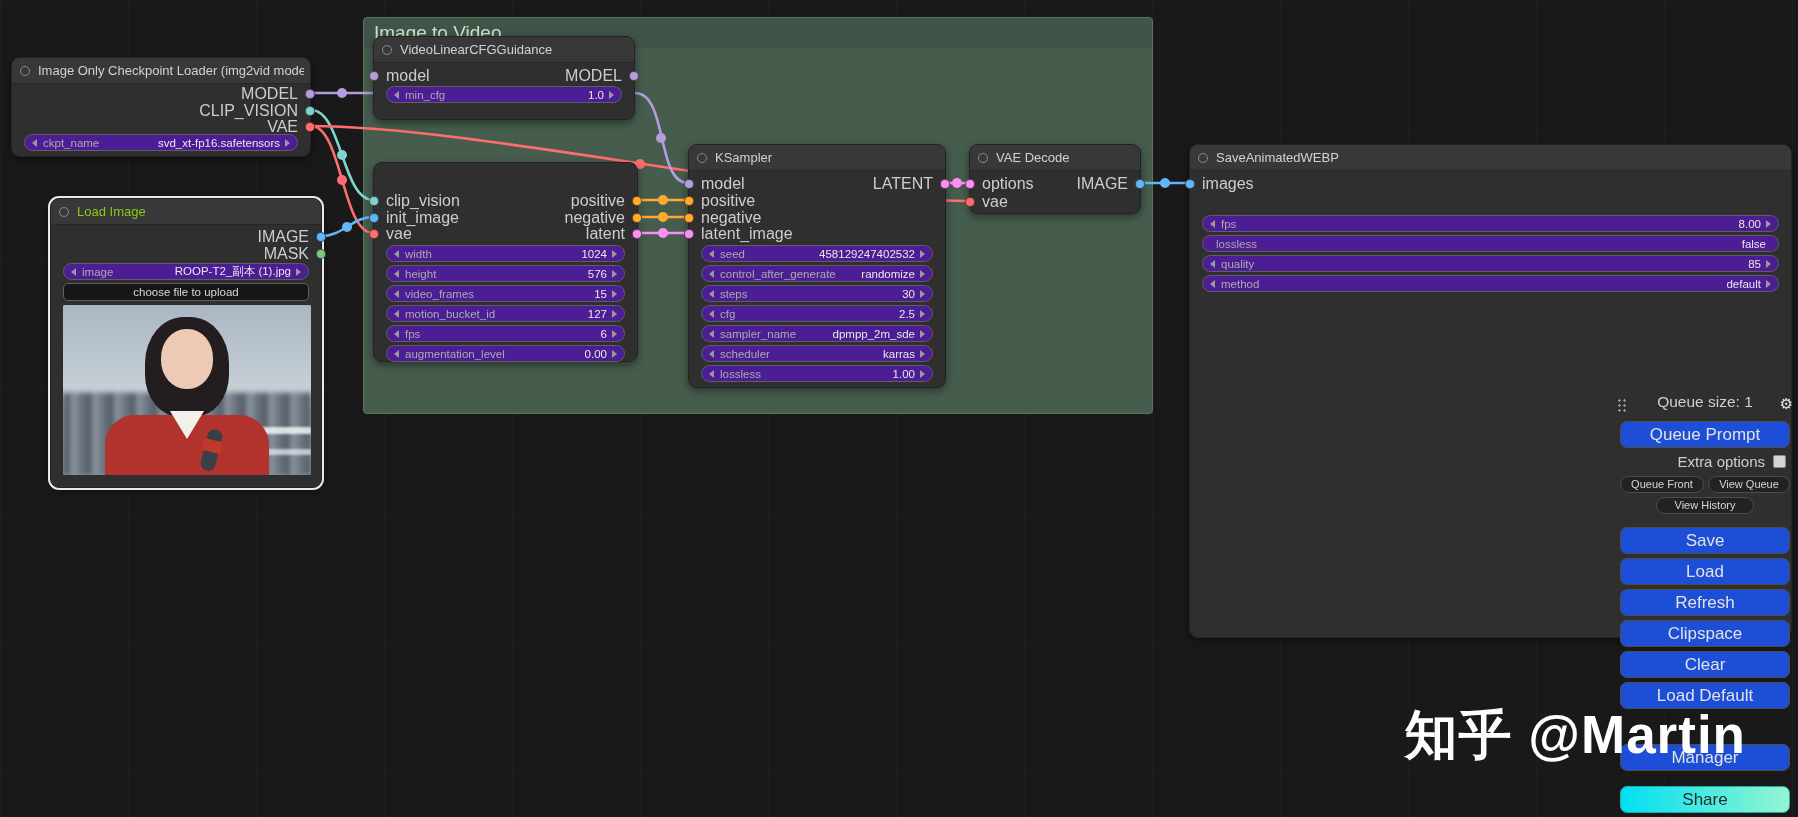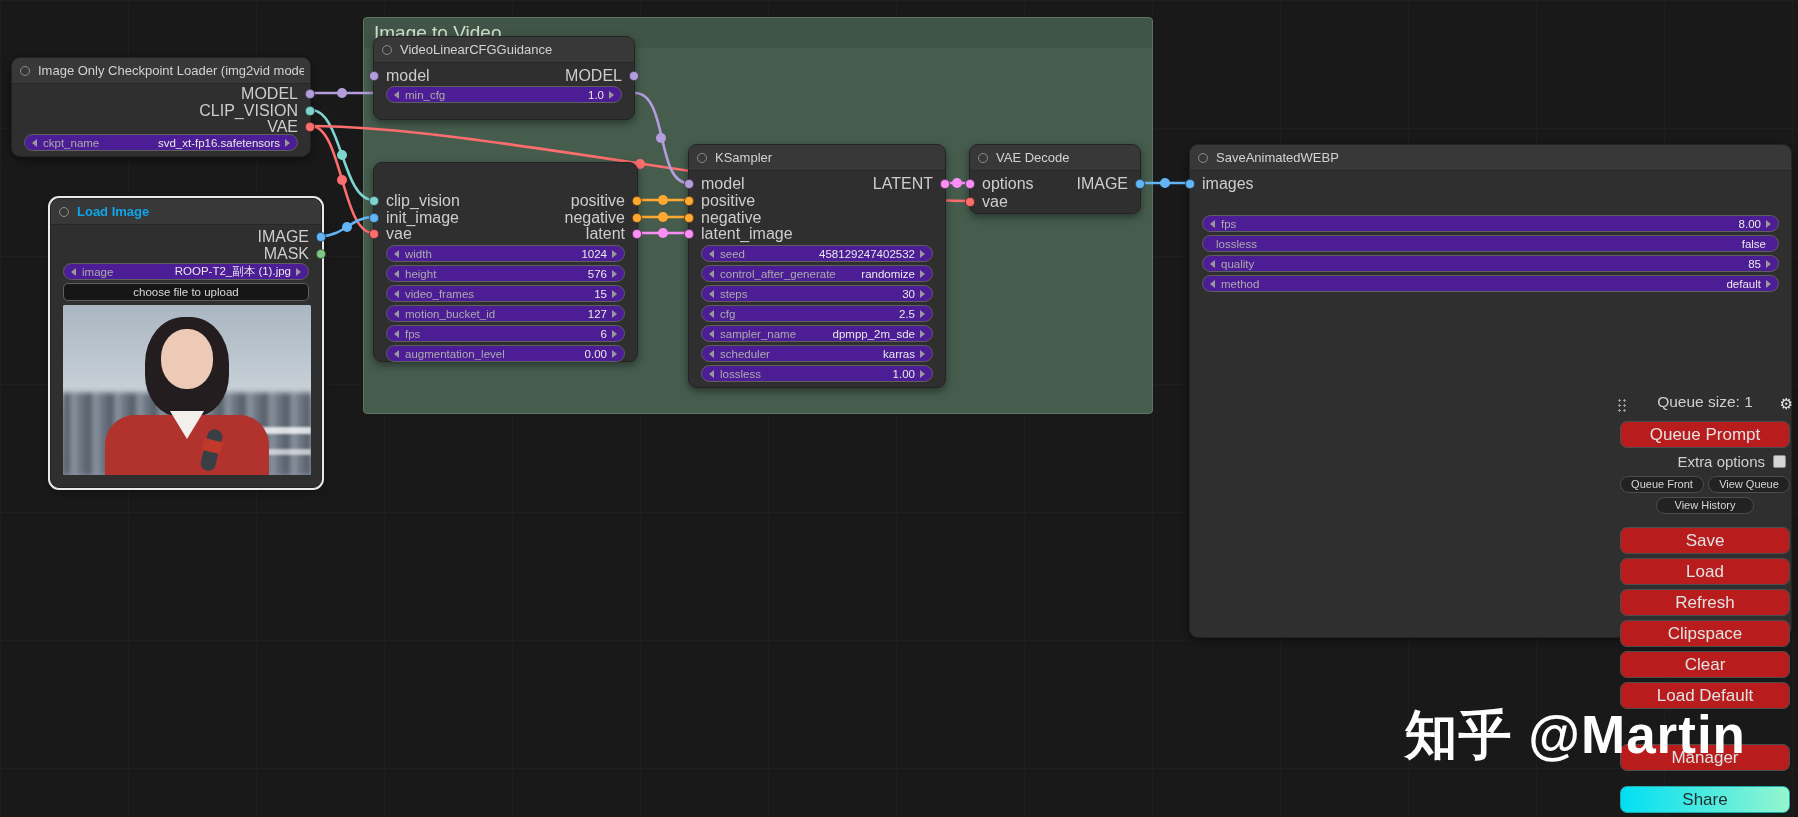--- a/index.html
+++ b/index.html
@@ -26,21 +26,21 @@
   #wires { position:absolute; left:0; top:0; pointer-events:none; }
 
   
   .node { position:absolute; background:#2f2f2f; border:1px solid #232323;
     border-radius:9px; box-shadow:0 3px 8px rgba(0,0,0,0.45); }
   .node.selected { box-shadow:0 0 0 2px #e9e9e9, 0 3px 8px rgba(0,0,0,0.45); }
   .nheader { position:absolute; left:0; top:0; right:0; height:26px;
     background:#383838; border-radius:8px 8px 0 0; border-bottom:1px solid #272727; }
   .ntitle { position:absolute; left:26px; right:6px; top:0; line-height:26px;
     font-size:13px; color:#d2d2d2; white-space:nowrap; overflow:hidden; }
-  .node.selected .ntitle { color:#0ea5e9; font-weight:700; }
+  .node.selected .ntitle { color:#84cc16; font-weight:400; }
   .cdot { position:absolute; left:8px; top:8px; width:10px; height:10px;
     border-radius:50%; border:1.5px solid #8b8b8b; }
 
   .srow { position:absolute; left:0; right:0; height:16px; }
   .dot { position:absolute; width:10px; height:10px; border-radius:50%;
     top:3px; border:1px solid rgba(0,0,0,0.55); }
   .dot.in { left:-5px; } .dot.out { right:-5px; }
   .slbl { position:absolute; top:0; line-height:16px; font-size:16px; color:#cdcdcd; white-space:nowrap; }
   .slbl.in { left:12px; } .slbl.out { right:12px; }
 
@@ -83,21 +83,21 @@
   .p-micflag { position:absolute; top:11px; left:-2px; right:-2px; height:12px; background:#c0392b; }
 
   
   #menu { position:absolute; left:1612px; top:388px; width:186px; height:429px; }
   .mrow-q { position:absolute; left:0; right:0; top:4px; height:20px; text-align:center;
     font-size:15.5px; color:#cfcfcf; line-height:20px; }
   .drag-dots { position:absolute; left:5px; top:6px; width:11px; height:16px;
     background-image:radial-gradient(#9a9a9a 1.2px, transparent 1.4px);
     background-size:5px 5px; }
   .gear { position:absolute; right:5px; top:2px; font-size:15px; color:#e6e6e6; cursor:pointer; }
-  .mbtn { position:absolute; left:8px; width:170px; height:27px; background:#b91c1c;
+  .mbtn { position:absolute; left:8px; width:170px; height:27px; background:#1d4ed8;
     border:1px solid #4d4d4d; border-radius:7px; color:#e2e2e2; font-size:17px;
     text-align:center; line-height:25px; cursor:pointer; }
   .mbtn.share { color:#1e2d2d; border-color:#2aa; }
   .extra { position:absolute; top:65px; right:12px; height:16px; display:flex;
     align-items:center; gap:8px; font-size:15px; color:#cfcfcf; }
   .chk { width:13px; height:13px; background:#d6d6d6; border:1px solid #8a8a8a;
     border-radius:2px; cursor:pointer; }
   .sbtn { position:absolute; height:17px; background:#222222; border:1px solid #4d4d4d;
     border-radius:9px; color:#d6d6d6; font-size:11px; text-align:center;
     line-height:15px; cursor:pointer; }

